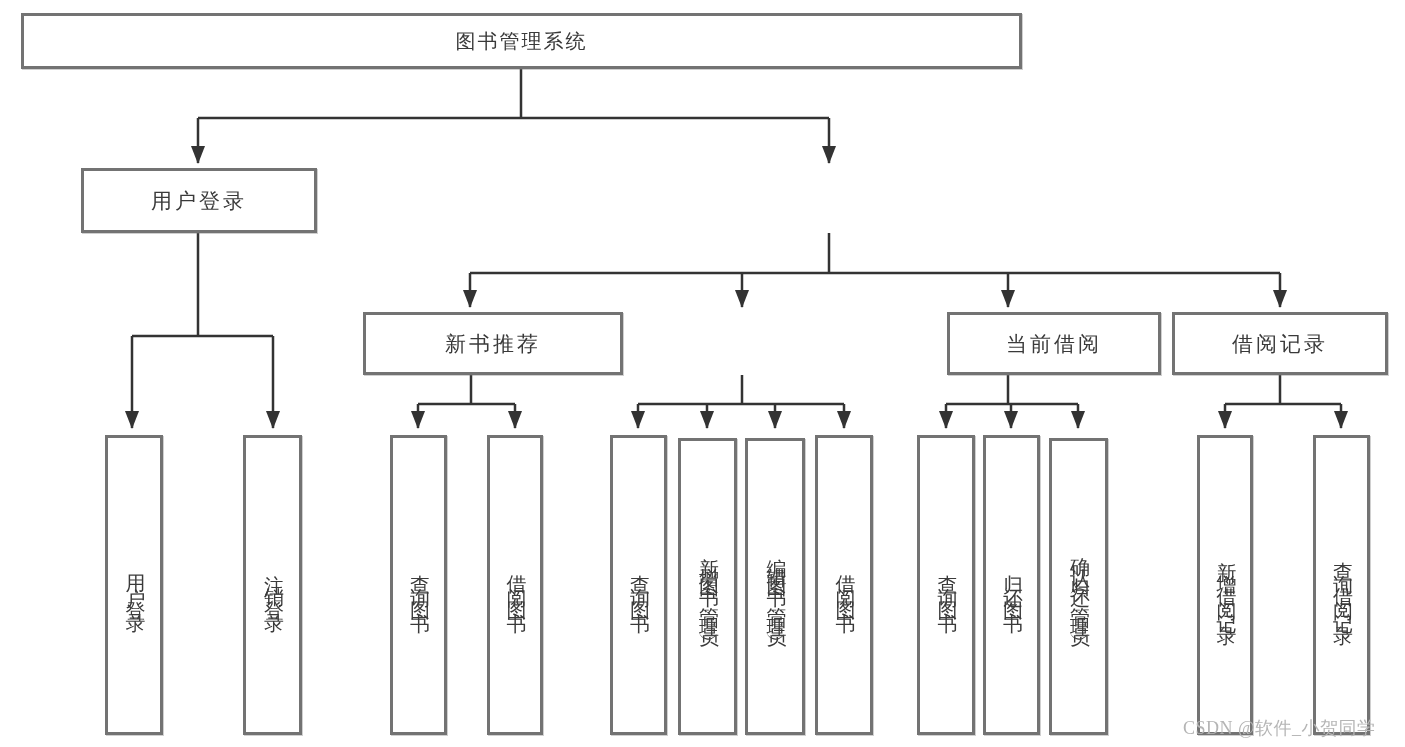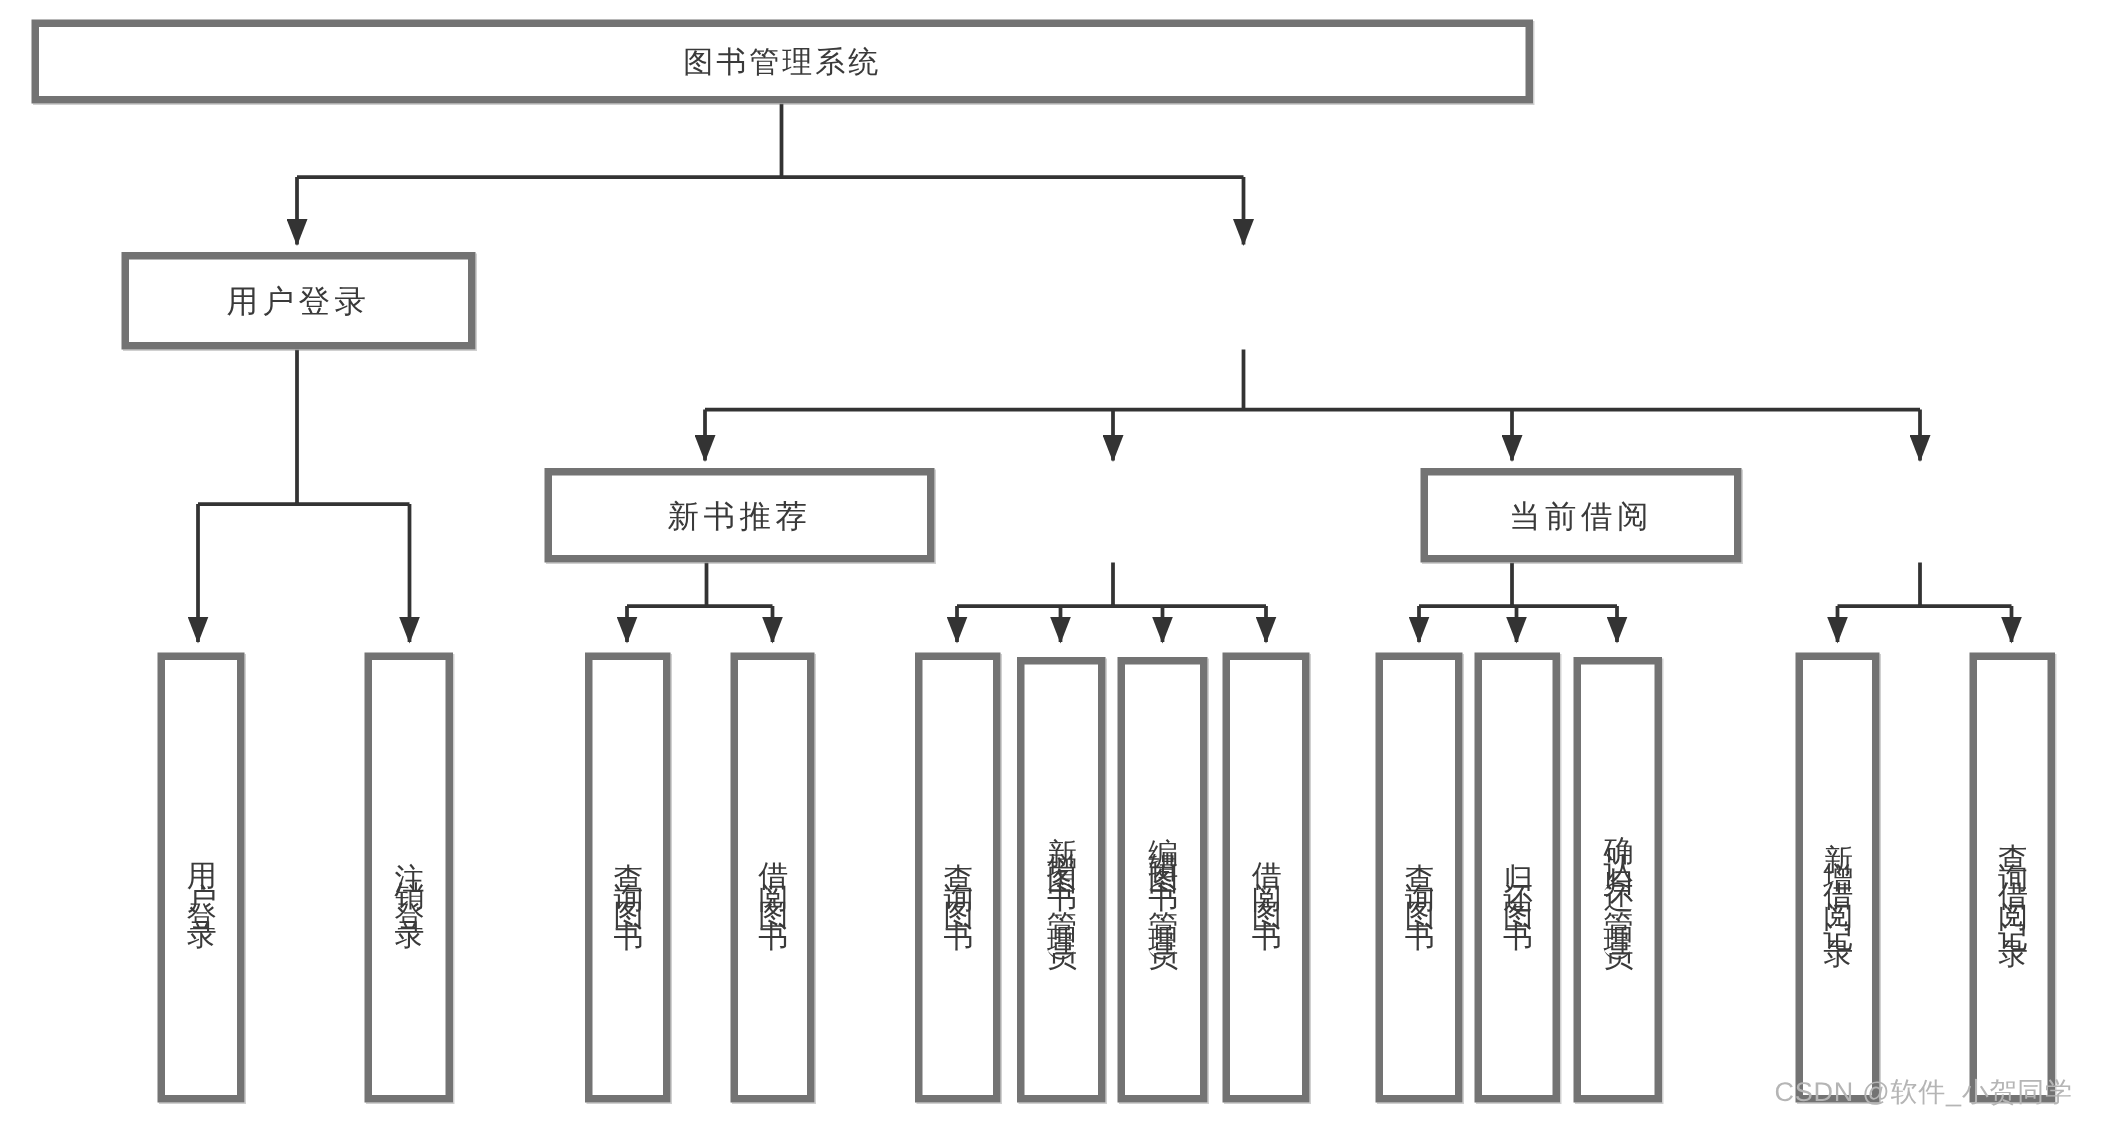--- a/index.html
+++ b/index.html
@@ -13,48 +13,50 @@
   }
   .connectors {
     position: absolute;
     left: 0; top: 0;
     width: 1405px; height: 747px;
     z-index: 1;
   }
   .node {
     position: absolute;
     box-sizing: border-box;
-    border: 5px solid #737373;
+    border: 3px solid #737373;
     background: #ffffff;
     display: flex;
     align-items: center;
     justify-content: center;
     color: #3a3a3a;
     z-index: 2;
     box-shadow: 1px 1px 0 rgba(120,120,120,0.35);
+    font-family: Liberation Mono, monospace;
   }
   .node.h { font-size: 21px; letter-spacing: 3px; }
   .node.root { font-size: 20px; letter-spacing: 2px; }
   .node.v {
     writing-mode: vertical-rl;
     text-orientation: mixed;
     font-size: 20px;
     letter-spacing: 13px;
     line-height: 1;
   }
   .node.v.long { letter-spacing: 10px; }
   .watermark {
     position: absolute;
     left: 1183px;
     top: 716px;
     font-size: 18px;
     letter-spacing: 0.5px;
     color: #b5b5b5;
     z-index: 3;
     white-space: nowrap;
+    font-family: Liberation Serif, serif;
   }
 </style>
 </head>
 <body>
 
 <div class="canvas">
 
   <svg class="connectors" viewBox="0 0 1405 747" xmlns="http://www.w3.org/2000/svg">
     <defs>
       <marker id="arrowhead" viewBox="0 0 18 14" refX="17" refY="7" markerWidth="18" markerHeight="14" markerUnits="userSpaceOnUse" orient="auto">
@@ -97,20 +99,21 @@
       <path d="M1341 404 V428" marker-end="url(#arrowhead)"></path>
     </g>
   </svg>
 
   <div class="node root h" style="left:21px; top:13px; width:1001px; height:56px;">图书管理系统</div>
 
   <div class="node h" style="left:81px; top:168px; width:236px; height:65px;">用户登录</div>
 
   <div class="node h" style="left:363px; top:312px; width:260px; height:63px;">新书推荐</div>
   <div class="node h" style="left:947px; top:312px; width:214px; height:63px;">当前借阅</div>
+  <div class="node h" style="left:1172px; top:312px; width:216px; height:63px;">借阅记录</div>
 
   <div class="node v" style="left:105px; top:435px; width:58px; height:300px;">用户登录</div>
   <div class="node v" style="left:243px; top:435px; width:59px; height:300px;">注销登录</div>
 
   <div class="node v" style="left:390px; top:435px; width:57px; height:300px;">查询图书</div>
   <div class="node v" style="left:487px; top:435px; width:56px; height:300px;">借阅图书</div>
 
   <div class="node v" style="left:610px; top:435px; width:57px; height:300px;">查询图书</div>
   <div class="node v long" style="left:678px; top:438px; width:59px; height:297px;">新增图书（管理员）</div>
   <div class="node v long" style="left:745px; top:438px; width:60px; height:297px;">编辑图书（管理员）</div>

